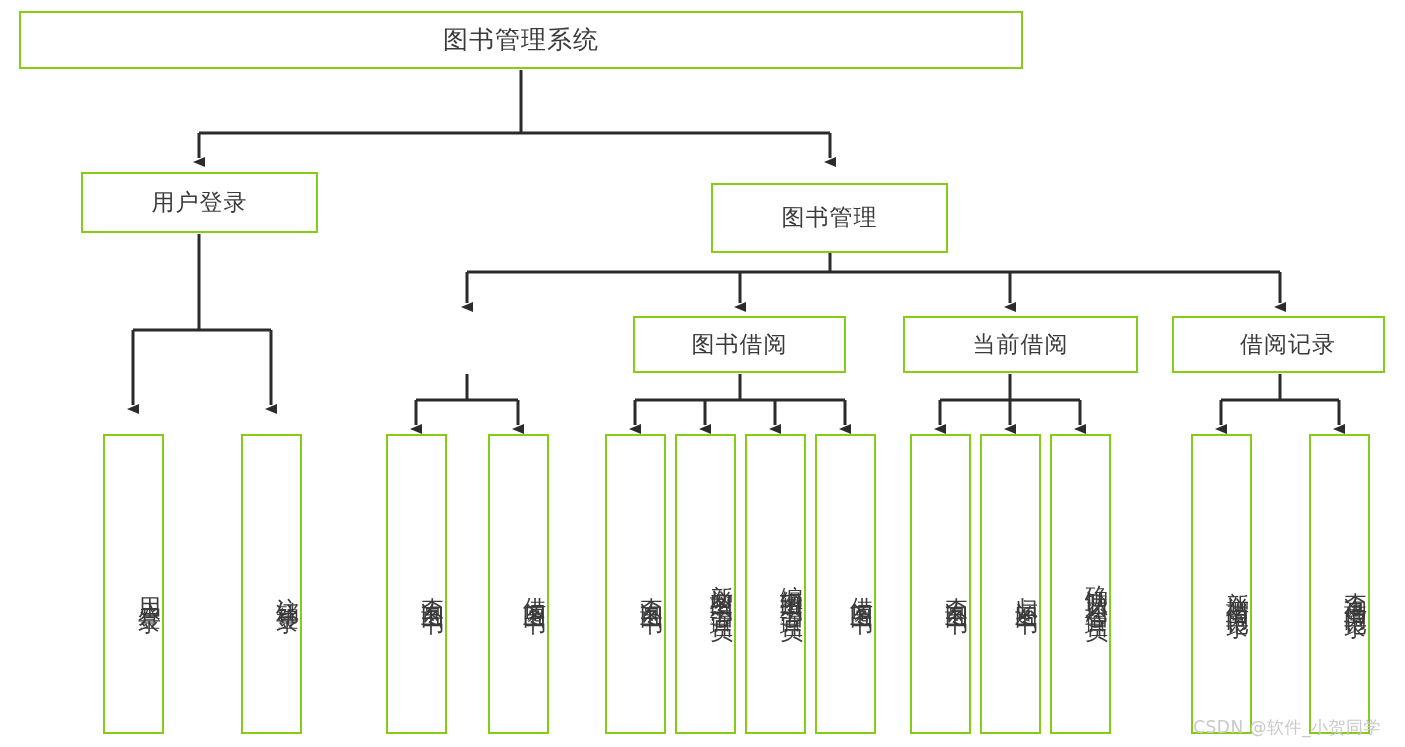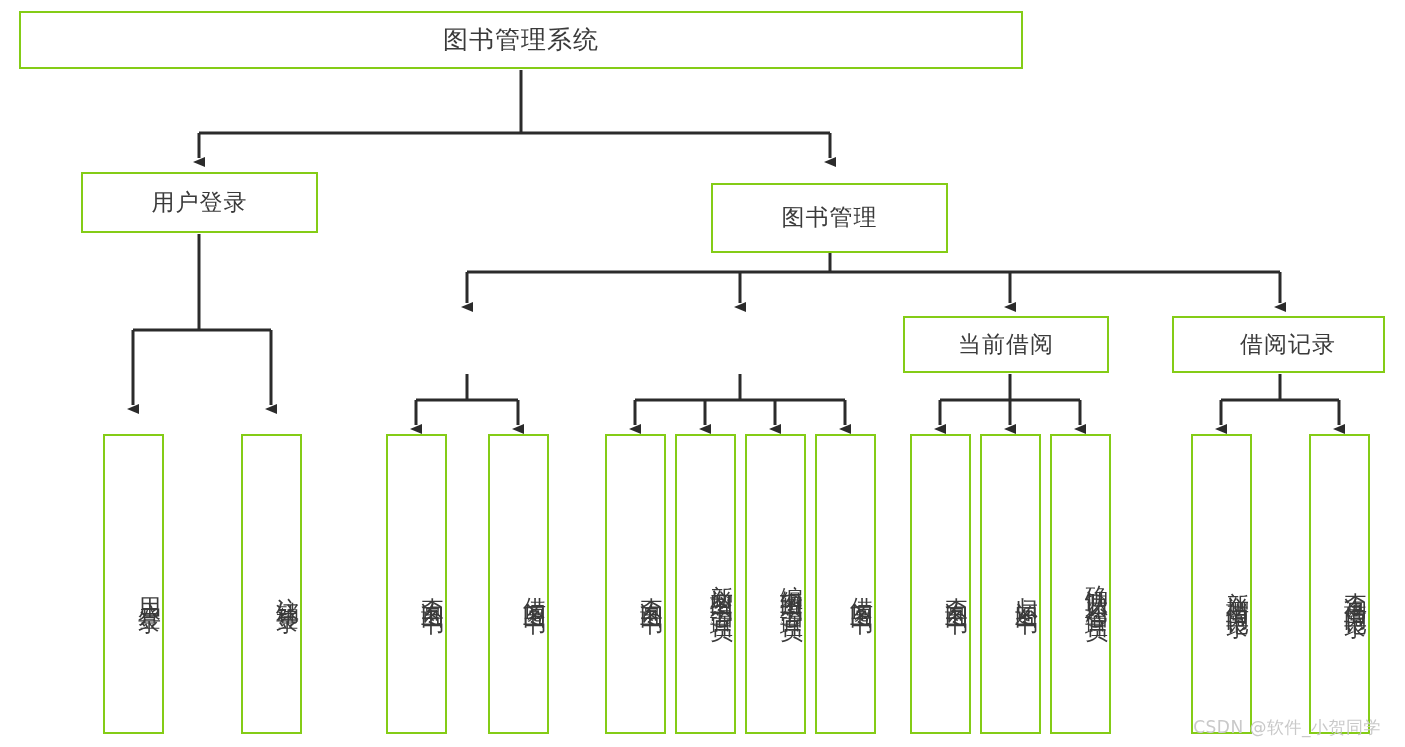--- a/index.html
+++ b/index.html
@@ -136,22 +136,25 @@
 
   <div class="node node-h" style="left:81px; top:172px; width:237px; height:61px;">
     <span>用户登录</span>
   </div>
 
   <div class="node node-h" style="left:711px; top:172px; width:237px; height:70px;margin-top:11px;">
     <span>图书管理</span>
   </div>
 
 
-
-  <div class="node node-h" style="left:903px; top:316px; width:206px; height:57px;">
+  <div class="node node-h" style="left:633px; top:316px; width:213px; height:57px;">
+    <span>图书借阅</span>
+  </div>
+
+  <div class="node node-h" style="left:903px; top:316px; width:235px; height:57px;">
     <span>当前借阅</span>
   </div>
 
   <div class="node node-h" style="left:1172px; top:316px; width:213px; height:57px;padding-left:19px;">
     <span>借阅记录</span>
   </div>
 
   <div class="node node-v" style="left:103px; top:434px; width:61px; height:300px;">
     <span>用户登录</span>
   </div>

